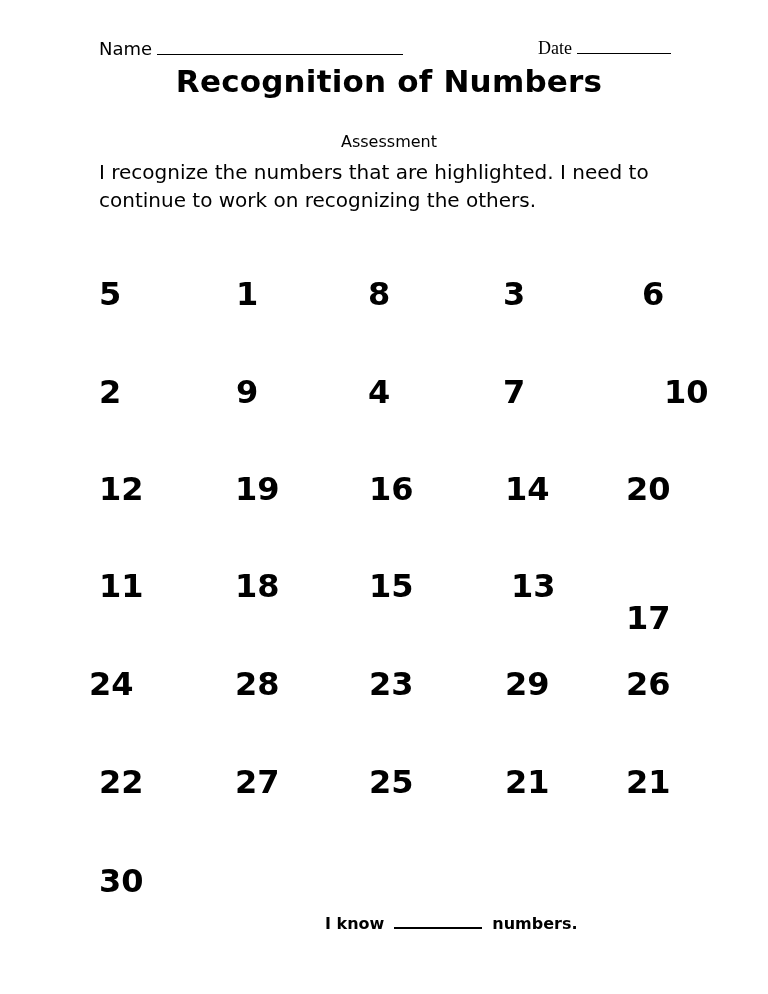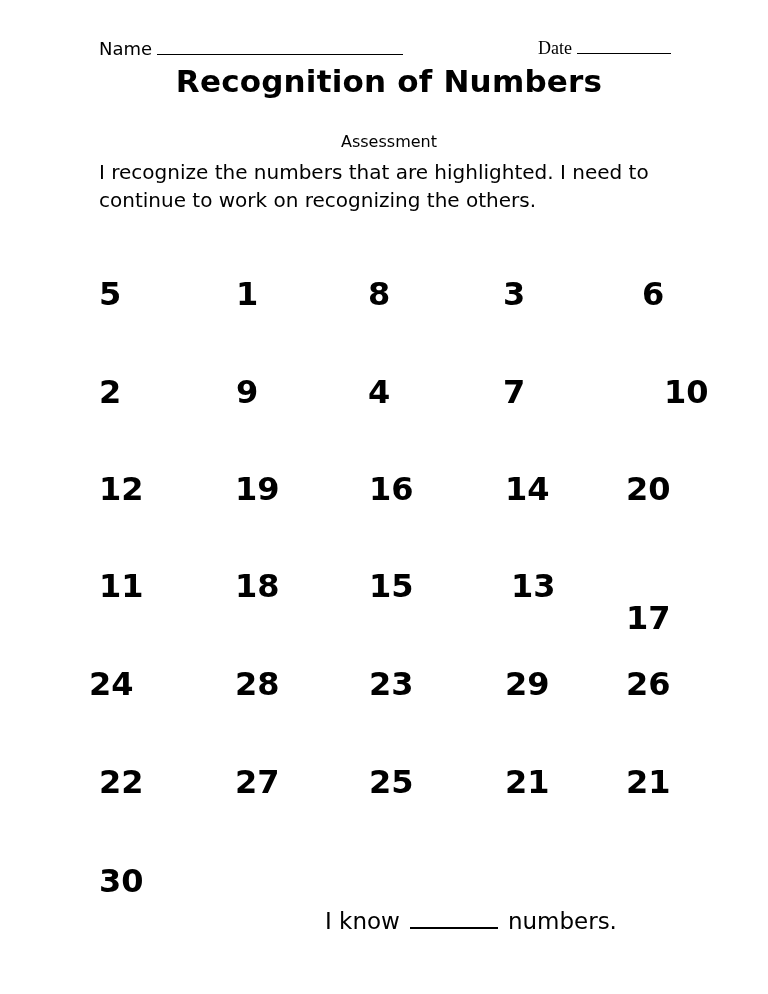--- a/index.html
+++ b/index.html
@@ -56,22 +56,22 @@
       line-height: 28px;
     }
     .num {
       font-size: 32px;
       font-weight: bold;
       white-space: nowrap;
     }
     .footer {
       top: 907px;
       left: 325px;
-      font-size: 23px;
-      font-weight: normal;
+      font-size: 16px;
+      font-weight: bold;
       white-space: nowrap;
     }
     .footer-blank {
       display: inline-block;
       width: 88px;
       border-bottom: 2px solid #000;
       height: 20px;
       vertical-align: baseline;
       margin: 0 10px;
     }

